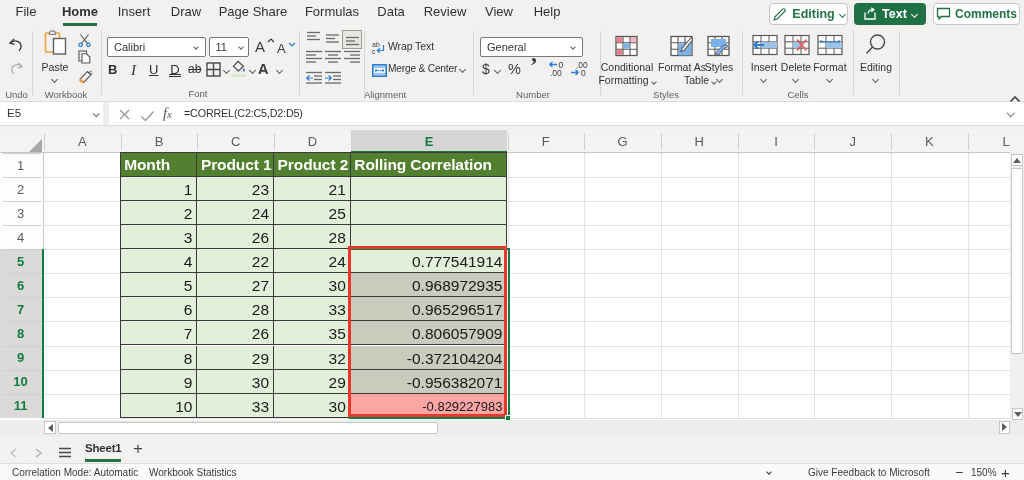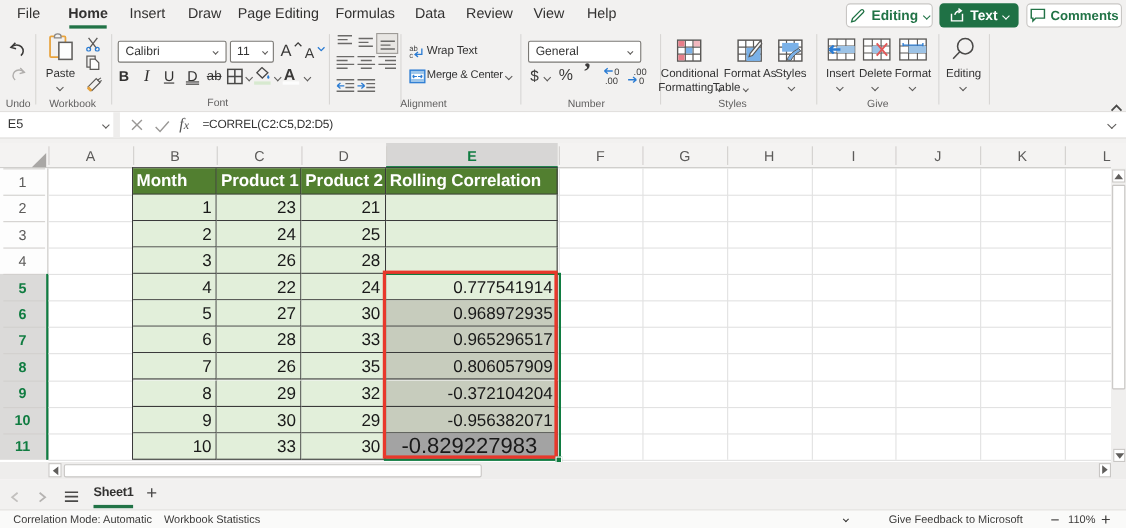--- a/index.html
+++ b/index.html
@@ -6,21 +6,21 @@
 .cv{display:inline-block;width:5px;height:5px;border-right:1.4px solid #5f5d5b;border-bottom:1.4px solid #5f5d5b;transform:rotate(45deg)}
 .cvs{display:inline-block;width:4px;height:4px;border-right:1.3px solid #5f5d5b;border-bottom:1.3px solid #5f5d5b;transform:rotate(45deg)}
 .lbl{font-size:9.5px;color:#616060;text-align:center;white-space:nowrap}
 </style></head><body>
 <div style="position:absolute;left:0;top:0;width:1024px;height:130px;background:#f2f1f0"></div>
 <div style="position:absolute;left:0;top:100.6px;width:1024px;height:1px;background:#e0dedc"></div>
 <div style="position:absolute;left:-34px;top:4px;width:120px;height:17px;font-size:13px;font-weight:400;color:#323130;text-align:center">File</div>
 <div style="position:absolute;left:20px;top:4px;width:120px;height:17px;font-size:13px;font-weight:700;color:#323130;text-align:center">Home</div>
 <div style="position:absolute;left:74px;top:4px;width:120px;height:17px;font-size:13px;font-weight:400;color:#323130;text-align:center">Insert</div>
 <div style="position:absolute;left:126px;top:4px;width:120px;height:17px;font-size:13px;font-weight:400;color:#323130;text-align:center">Draw</div>
-<div style="position:absolute;left:193px;top:4px;width:120px;height:17px;font-size:13px;font-weight:400;color:#323130;text-align:center">Page Editing</div>
+<div style="position:absolute;left:193px;top:4px;width:120px;height:17px;font-size:13px;font-weight:400;color:#323130;text-align:center">Page Share</div>
 <div style="position:absolute;left:272px;top:4px;width:120px;height:17px;font-size:13px;font-weight:400;color:#323130;text-align:center">Formulas</div>
 <div style="position:absolute;left:331px;top:4px;width:120px;height:17px;font-size:13px;font-weight:400;color:#323130;text-align:center">Data</div>
 <div style="position:absolute;left:385px;top:4px;width:120px;height:17px;font-size:13px;font-weight:400;color:#323130;text-align:center">Review</div>
 <div style="position:absolute;left:439px;top:4px;width:120px;height:17px;font-size:13px;font-weight:400;color:#323130;text-align:center">View</div>
 <div style="position:absolute;left:487px;top:4px;width:120px;height:17px;font-size:13px;font-weight:400;color:#323130;text-align:center">Help</div>
 <div style="position:absolute;left:63px;top:22.5px;width:34px;height:3px;background:#217346"></div>
 <div style="position:absolute;left:769px;top:3px;width:79px;height:22px;background:#fff;border:1px solid #c8c6c4;border-radius:4px;display:flex;align-items:center;justify-content:center;gap:5px;color:#217346;font-size:12.5px;font-weight:600">
     <svg width="15" height="15" viewBox="0 0 15 15">
       <path d="M2.2 12.8 L3 9.8 L10.6 2.2 C11.2 1.6 12.2 1.6 12.8 2.2 C13.4 2.8 13.4 3.8 12.8 4.4 L5.2 12 Z" fill="none" stroke="#217346" stroke-width="1.2"></path>
     </svg>
@@ -63,21 +63,21 @@
 <div style="position:absolute;left:340px;top:88.5px;width:90px;height:12px">
     <div class="lbl" style="width:90px">Alignment</div>
   </div>
 <div style="position:absolute;left:488px;top:88.5px;width:90px;height:12px">
     <div class="lbl" style="width:90px">Number</div>
   </div>
 <div style="position:absolute;left:621px;top:88.5px;width:90px;height:12px">
     <div class="lbl" style="width:90px">Styles</div>
   </div>
 <div style="position:absolute;left:753px;top:88.5px;width:90px;height:12px">
-    <div class="lbl" style="width:90px">Give</div>
+    <div class="lbl" style="width:90px">Cells</div>
   </div>
 <div style="position:absolute;left:8px;top:38px;width:16px;height:15px"><svg width="15" height="14" viewBox="0 0 15 14">
       <path d="M2.2 5 C4.8 2.2 9.2 2.2 11.5 4.6 C13.8 7 13.6 10.4 11 12.6" fill="none" stroke="#3b3a39" stroke-width="1.4"></path>
       <path d="M6 1 L2 5.1 L6.6 6.4" fill="none" stroke="#3b3a39" stroke-width="1.4"></path>
     </svg></div>
 <div style="position:absolute;left:10px;top:61px;width:14px;height:13px"><svg width="14" height="13" viewBox="0 0 15 14">
       <path d="M12.8 5 C10.2 2.2 5.8 2.2 3.5 4.6 C1.2 7 1.4 10.4 4 12.6" fill="none" stroke="#b0aeac" stroke-width="1.4"></path>
       <path d="M9 1 L13 5.1 L8.4 6.4" fill="none" stroke="#b0aeac" stroke-width="1.4"></path>
     </svg></div>
 <div style="position:absolute;left:44px;top:30px;width:24px;height:26px"><svg width="24" height="26" viewBox="0 0 24 26">
@@ -218,21 +218,21 @@
     </svg></div>
 <div style="position:absolute;left:592px;top:60.5px;width:70px;height:13px;font-size:10.5px;color:#333;text-align:center">Conditional</div>
 <div style="position:absolute;left:592px;top:74px;width:70px;height:13px;font-size:10.5px;color:#333;text-align:center">Formatting <span class="cvs"></span></div>
 <div style="position:absolute;left:670px;top:34px;width:24px;height:24px"><svg width="24" height="24" viewBox="0 0 24 24">
       <rect x="1" y="2.5" width="21" height="19" fill="#fff" stroke="#5a5856" stroke-width="1.3"></rect>
       <path d="M1 8.8 L22 8.8 M1 15.2 L22 15.2 M8 2.5 L8 21.5 M15 2.5 L15 21.5" stroke="#5a5856" stroke-width="1.1"></path>
       <rect x="8.6" y="9.4" width="12.7" height="12" fill="#7ab1e8"></rect>
       <path d="M21.5 3 L12 14.5 L11 17.5 L14 16.5 L22.5 6 Z" fill="#f6f6f6" stroke="#5a5856" stroke-width="1.1"></path>
     </svg></div>
 <div style="position:absolute;left:648px;top:60.5px;width:68px;height:13px;font-size:10.5px;color:#333;text-align:center">Format As</div>
-<div style="position:absolute;left:648px;top:74px;width:68px;height:13px;font-size:10.5px;color:#333;text-align:left">Table <span class="cvs"></span></div>
+<div style="position:absolute;left:648px;top:74px;width:68px;height:13px;font-size:10.5px;color:#333;text-align:right">Table <span class="cvs"></span></div>
 <div style="position:absolute;left:707px;top:34px;width:24px;height:24px"><svg width="24" height="24" viewBox="0 0 24 24">
       <rect x="1" y="2.5" width="21" height="19" fill="#fff" stroke="#5a5856" stroke-width="1.3"></rect>
       <path d="M1 8.8 L22 8.8 M1 15.2 L22 15.2 M8 2.5 L8 21.5 M15 2.5 L15 21.5" stroke="#5a5856" stroke-width="1.1"></path>
       <rect x="4" y="5" width="15" height="8" fill="#7ab1e8"></rect>
       <path d="M19 10 C14 13 10 16 8.5 20.5 L12 21 C14 17 17 14 21 12.5 Z" fill="#7ab1e8" stroke="#5a5856" stroke-width="0.9"></path>
     </svg></div>
 <div style="position:absolute;left:685px;top:60.5px;width:68px;height:13px;font-size:10.5px;color:#333;text-align:center">Styles</div>
 <div style="position:absolute;left:716.5px;top:77px;width:5px;height:5px;border-right:1.4px solid #5f5d5b;border-bottom:1.4px solid #5f5d5b;transform:rotate(45deg)"></div>
 <div style="position:absolute;left:752px;top:34px;width:26px;height:22px"><svg width="26" height="22" viewBox="0 0 26 22">
       <rect x="1" y="1.5" width="24" height="19" fill="#fff" stroke="#5a5856" stroke-width="1.2"></rect>
@@ -398,21 +398,21 @@
 <div style="position:absolute;left:197.4px;top:345.5px;width:76.70000000000002px;height:24.05px;background:#e2efda;border-right:1px solid #3a3a3a;border-bottom:1px solid #3a3a3a;color:#191919;font-size:15.5px;line-height:25.05px;text-align:right;padding-right:4px">29</div>
 <div style="position:absolute;left:274.1px;top:345.5px;width:76.69999999999999px;height:24.05px;background:#e2efda;border-right:1px solid #3a3a3a;border-bottom:1px solid #3a3a3a;color:#191919;font-size:15.5px;line-height:25.05px;text-align:right;padding-right:4px">32</div>
 <div style="position:absolute;left:350.8px;top:345.5px;width:156.7px;height:24.05px;background:#c7ccbd;border-right:1px solid #3a3a3a;border-bottom:1px solid #3a3a3a;color:#191919;font-size:15.5px;line-height:25.05px;text-align:right;padding-right:4px">-0.372104204</div>
 <div style="position:absolute;left:120.7px;top:369.55px;width:76.7px;height:24.05px;background:#e2efda;border-right:1px solid #3a3a3a;border-bottom:1px solid #3a3a3a;color:#191919;font-size:15.5px;line-height:25.05px;text-align:right;padding-right:4px">9</div>
 <div style="position:absolute;left:197.4px;top:369.55px;width:76.70000000000002px;height:24.05px;background:#e2efda;border-right:1px solid #3a3a3a;border-bottom:1px solid #3a3a3a;color:#191919;font-size:15.5px;line-height:25.05px;text-align:right;padding-right:4px">30</div>
 <div style="position:absolute;left:274.1px;top:369.55px;width:76.69999999999999px;height:24.05px;background:#e2efda;border-right:1px solid #3a3a3a;border-bottom:1px solid #3a3a3a;color:#191919;font-size:15.5px;line-height:25.05px;text-align:right;padding-right:4px">29</div>
 <div style="position:absolute;left:350.8px;top:369.55px;width:156.7px;height:24.05px;background:#c7ccbd;border-right:1px solid #3a3a3a;border-bottom:1px solid #3a3a3a;color:#191919;font-size:15.5px;line-height:25.05px;text-align:right;padding-right:4px">-0.956382071</div>
 <div style="position:absolute;left:120.7px;top:393.6px;width:76.7px;height:24.05px;background:#e2efda;border-right:1px solid #3a3a3a;border-bottom:1px solid #3a3a3a;color:#191919;font-size:15.5px;line-height:25.05px;text-align:right;padding-right:4px">10</div>
 <div style="position:absolute;left:197.4px;top:393.6px;width:76.70000000000002px;height:24.05px;background:#e2efda;border-right:1px solid #3a3a3a;border-bottom:1px solid #3a3a3a;color:#191919;font-size:15.5px;line-height:25.05px;text-align:right;padding-right:4px">33</div>
 <div style="position:absolute;left:274.1px;top:393.6px;width:76.69999999999999px;height:24.05px;background:#e2efda;border-right:1px solid #3a3a3a;border-bottom:1px solid #3a3a3a;color:#191919;font-size:15.5px;line-height:25.05px;text-align:right;padding-right:4px">30</div>
-<div style="position:absolute;left:350.8px;top:393.6px;width:156.7px;height:24.05px;background:#a3a3a3;border-right:1px solid #3a3a3a;border-bottom:1px solid #3a3a3a;color:#191919;font-size:20px;line-height:25.05px;text-align:center;padding-right:4px">-0.829227983</div>
+<div style="position:absolute;left:350.8px;top:393.6px;width:156.7px;height:24.05px;background:#fca5a5;border-right:1px solid #3a3a3a;border-bottom:1px solid #3a3a3a;color:#191919;font-size:13px;line-height:25.05px;text-align:right;padding-right:4px">-0.829227983</div>
 <div style="position:absolute;left:349px;top:247.70000000000002px;width:160.5px;height:171.54999999999995px;border:2px solid #107C41"></div>
 <div style="position:absolute;left:348px;top:246px;width:159px;height:171px;border:3.5px solid #e8382b"></div>
 <div style="position:absolute;left:504.5px;top:414.8px;width:6.5px;height:6.5px;background:#107C41;border:1px solid #fff"></div>
 <div style="position:absolute;left:1010.0px;top:130px;width:14px;height:291px;background:#f0efee"></div>
 <div style="position:absolute;left:1010.0px;top:130px;width:14px;height:23px;background:#f4f3f2"></div>
 <div style="position:absolute;left:1011.3px;top:153.8px;width:11.7px;height:12.7px;background:#fff;border:1px solid #c8c6c4;display:flex;align-items:center;justify-content:center">
     <div style="width:0;height:0;border-left:4px solid transparent;border-right:4px solid transparent;border-bottom:5px solid #605e5c"></div>
   </div>
 <div style="position:absolute;left:1011.3px;top:167.5px;width:11.7px;height:186px;background:#fff;border:1px solid #c8c6c4;border-radius:1px"></div>
 <div style="position:absolute;left:1011.7px;top:407.8px;width:11.7px;height:12.5px;background:#fff;border:1px solid #c8c6c4;display:flex;align-items:center;justify-content:center">
@@ -438,13 +438,13 @@
     </svg></div>
 <div style="position:absolute;left:85px;top:442px;width:40px;height:15px;font-size:11.5px;font-weight:700;color:#323130;letter-spacing:-0.2px">Sheet1</div>
 <div style="position:absolute;left:85px;top:458.5px;width:35.5px;height:3px;background:#217346"></div>
 <div style="position:absolute;left:133px;top:439px;width:14px;height:18px;font-size:17px;color:#4a4948;font-weight:400">+</div>
 <div style="position:absolute;left:0;top:463px;width:1024px;height:17px;background:#fafaf9;border-top:1px solid #e0dedc"></div>
 <div style="position:absolute;left:12px;top:466.5px;width:250px;height:12px;font-size:10px;color:#3b3a39">Correlation Mode: Automatic</div>
 <div style="position:absolute;left:149px;top:466.5px;width:200px;height:12px;font-size:10px;color:#3b3a39">Workbook Statistics</div>
 <div style="position:absolute;left:767px;top:469.5px;width:4px;height:4px;border-right:1.3px solid #3b3a39;border-bottom:1.3px solid #3b3a39;transform:rotate(45deg)"></div>
 <div style="position:absolute;left:808px;top:466.5px;width:160px;height:12px;font-size:10px;color:#3b3a39">Give Feedback to Microsoft</div>
 <div style="position:absolute;left:955px;top:464px;width:12px;height:14px;font-size:14px;color:#3b3a39">−</div>
-<div style="position:absolute;left:971px;top:466.5px;width:30px;height:12px;font-size:10px;color:#3b3a39">110%</div>
+<div style="position:absolute;left:971px;top:466.5px;width:30px;height:12px;font-size:10px;color:#3b3a39">150%</div>
 <div style="position:absolute;left:1001px;top:463.5px;width:12px;height:14px;font-size:15px;color:#3b3a39">+</div>
 </body></html>

